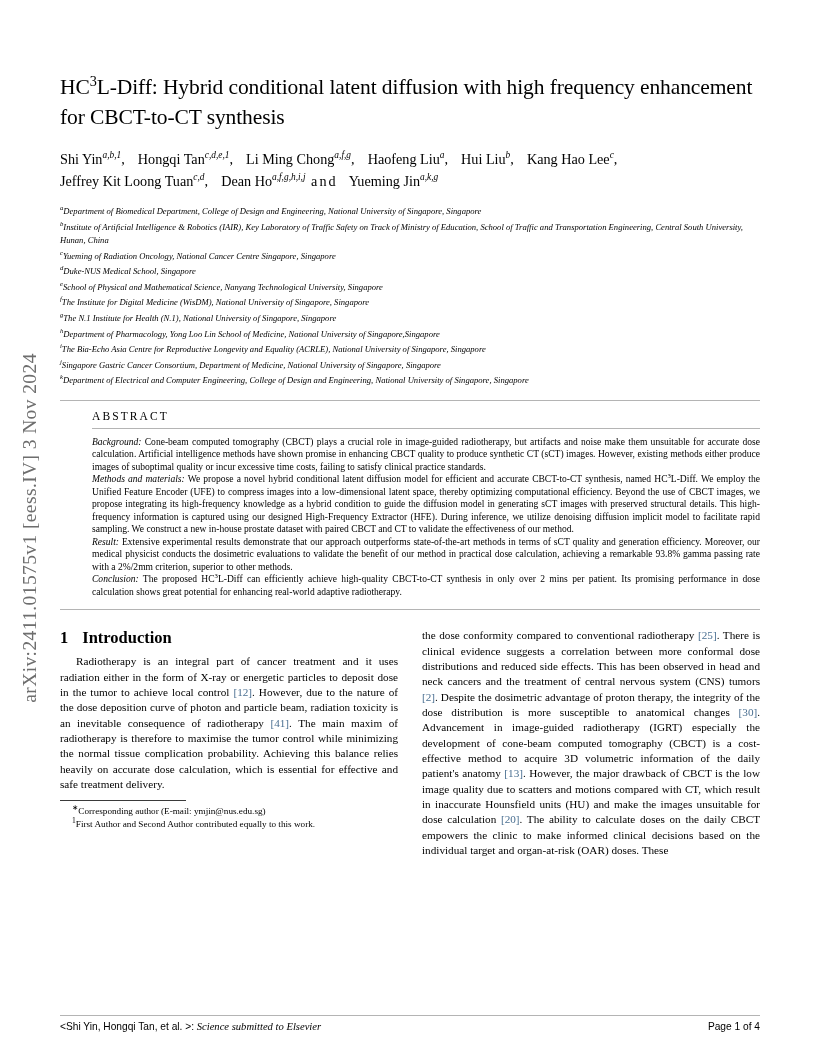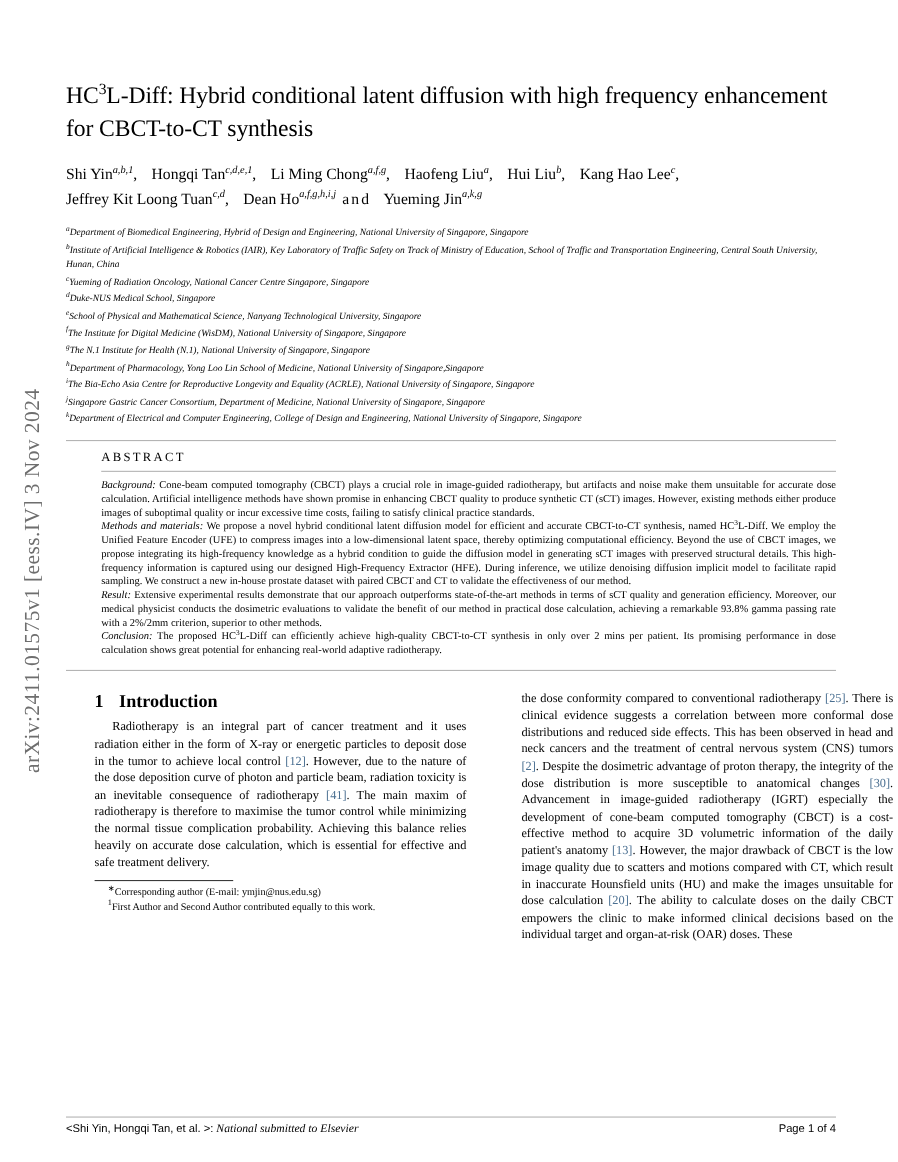--- a/index.html
+++ b/index.html
@@ -130,21 +130,21 @@
   #abstract-body p { margin: 0; }
   #abstract-body .lead { font-style: italic; }
   #abstract-body sup { font-size: 0.7em; vertical-align: super; line-height: 0; }
 
   
   #main {
     margin-top: 18px;
     display: flex;
     column-gap: 24px;
   }
-  #main .col { width: 338px; flex: 0 0 338px; position: relative; margin-left: 26px; }
+  #main .col { width: 338px; flex: 0 0 338px; position: relative; }
 
   #main h2 {
     font-size: 16.5px;
     margin: 0 0 6px 0;
     font-weight: bold;
     line-height: 20px;
   }
   #main h2 .secnum { margin-right: 14px; }
 
   #main p {
@@ -210,21 +210,21 @@
 
 <div id="page">
 
   <h1 id="title">
     <span>HC</span><sup>3</sup><span>L-Diff: Hybrid conditional latent diffusion with high frequency enhancement for CBCT-to-CT synthesis</span>
   </h1>
 
   <div id="authors"><span class="author"><span>Shi Yin</span><sup>a,b,1</sup></span><span class="sep">,&nbsp; </span><span class="author"><span>Hongqi Tan</span><sup>c,d,e,1</sup></span><span class="sep">,&nbsp; </span><span class="author"><span>Li Ming Chong</span><sup>a,f,g</sup></span><span class="sep">,&nbsp; </span><span class="author"><span>Haofeng Liu</span><sup>a</sup></span><span class="sep">,&nbsp; </span><span class="author"><span>Hui Liu</span><sup>b</sup></span><span class="sep">,&nbsp; </span><span class="author"><span>Kang Hao Lee</span><sup>c</sup></span><span class="sep">,&nbsp; </span><span class="author"><span>Jeffrey Kit Loong Tuan</span><sup>c,d</sup></span><span class="sep">,&nbsp; </span><span class="author"><span>Dean Ho</span><sup>a,f,g,h,i,j</sup></span><span class="sep"> and&nbsp; </span><span class="author"><span>Yueming Jin</span><sup>a,k,g</sup></span></div>
 
   <div id="affiliations">
-      <div class="aff"><sup>a</sup><span>Department of Biomedical Engineering, Hybrid of Design and Engineering, National University of Singapore, Singapore</span></div>
+      <div class="aff"><sup>a</sup><span>Department of Biomedical Department, College of Design and Engineering, National University of Singapore, Singapore</span></div>
       <div class="aff"><sup>b</sup><span>Institute of Artificial Intelligence &amp; Robotics (IAIR), Key Laboratory of Traffic Safety on Track of Ministry of Education, School of Traffic and Transportation Engineering, Central South University, Hunan, China</span></div>
       <div class="aff"><sup>c</sup><span>Yueming of Radiation Oncology, National Cancer Centre Singapore, Singapore</span></div>
       <div class="aff"><sup>d</sup><span>Duke-NUS Medical School, Singapore</span></div>
       <div class="aff"><sup>e</sup><span>School of Physical and Mathematical Science, Nanyang Technological University, Singapore</span></div>
       <div class="aff"><sup>f</sup><span>The Institute for Digital Medicine (WisDM), National University of Singapore, Singapore</span></div>
       <div class="aff"><sup>g</sup><span>The N.1 Institute for Health (N.1), National University of Singapore, Singapore</span></div>
       <div class="aff"><sup>h</sup><span>Department of Pharmacology, Yong Loo Lin School of Medicine, National University of Singapore,Singapore</span></div>
       <div class="aff"><sup>i</sup><span>The Bia-Echo Asia Centre for Reproductive Longevity and Equality (ACRLE), National University of Singapore, Singapore</span></div>
       <div class="aff"><sup>j</sup><span>Singapore Gastric Cancer Consortium, Department of Medicine, National University of Singapore, Singapore</span></div>
       <div class="aff"><sup>k</sup><span>Department of Electrical and Computer Engineering, College of Design and Engineering, National University of Singapore, Singapore</span></div>
@@ -275,19 +275,19 @@
       <p>
         <span>the dose conformity compared to conventional radiotherapy </span><span class="cite" style="color: rgb(74, 111, 145);">[25]</span><span>. There is clinical evidence suggests a correlation between more conformal dose distributions and reduced side effects. This has been observed in head and neck cancers and the treatment of central nervous system (CNS) tumors </span><span class="cite" style="color: rgb(74, 111, 145);">[2]</span><span>. Despite the dosimetric advantage of proton therapy, the integrity of the dose distribution is more susceptible to anatomical changes </span><span class="cite" style="color: rgb(74, 111, 145);">[30]</span><span>. Advancement in image-guided radiotherapy (IGRT) especially the development of cone-beam computed tomography (CBCT) is a cost-effective method to acquire 3D volumetric information of the daily patient's anatomy </span><span class="cite" style="color: rgb(74, 111, 145);">[13]</span><span>. However, the major drawback of CBCT is the low image quality due to scatters and motions compared with CT, which result in inaccurate Hounsfield units (HU) and make the images unsuitable for dose calculation </span><span class="cite" style="color: rgb(74, 111, 145);">[20]</span><span>. The ability to calculate doses on the daily CBCT empowers the clinic to make informed clinical decisions based on the individual target and organ-at-risk (OAR) doses. These</span>
       </p>
     </div>
   </div>
 
   <div id="footer">
     <hr class="footer-rule">
     <div class="footer-row">
       <div>
-        <span class="fl-sans">&lt;Shi Yin, Hongqi Tan, et al.  &gt;:</span><span class="fl-ital"> National submitted to Elsevier</span>
+        <span class="fl-sans">&lt;Shi Yin, Hongqi Tan, et al.  &gt;:</span><span class="fl-ital"> Science submitted to Elsevier</span>
       </div>
       <div class="fr">Page 1 of 4</div>
     </div>
   </div>
 
 </div>
 
 </body></html>

